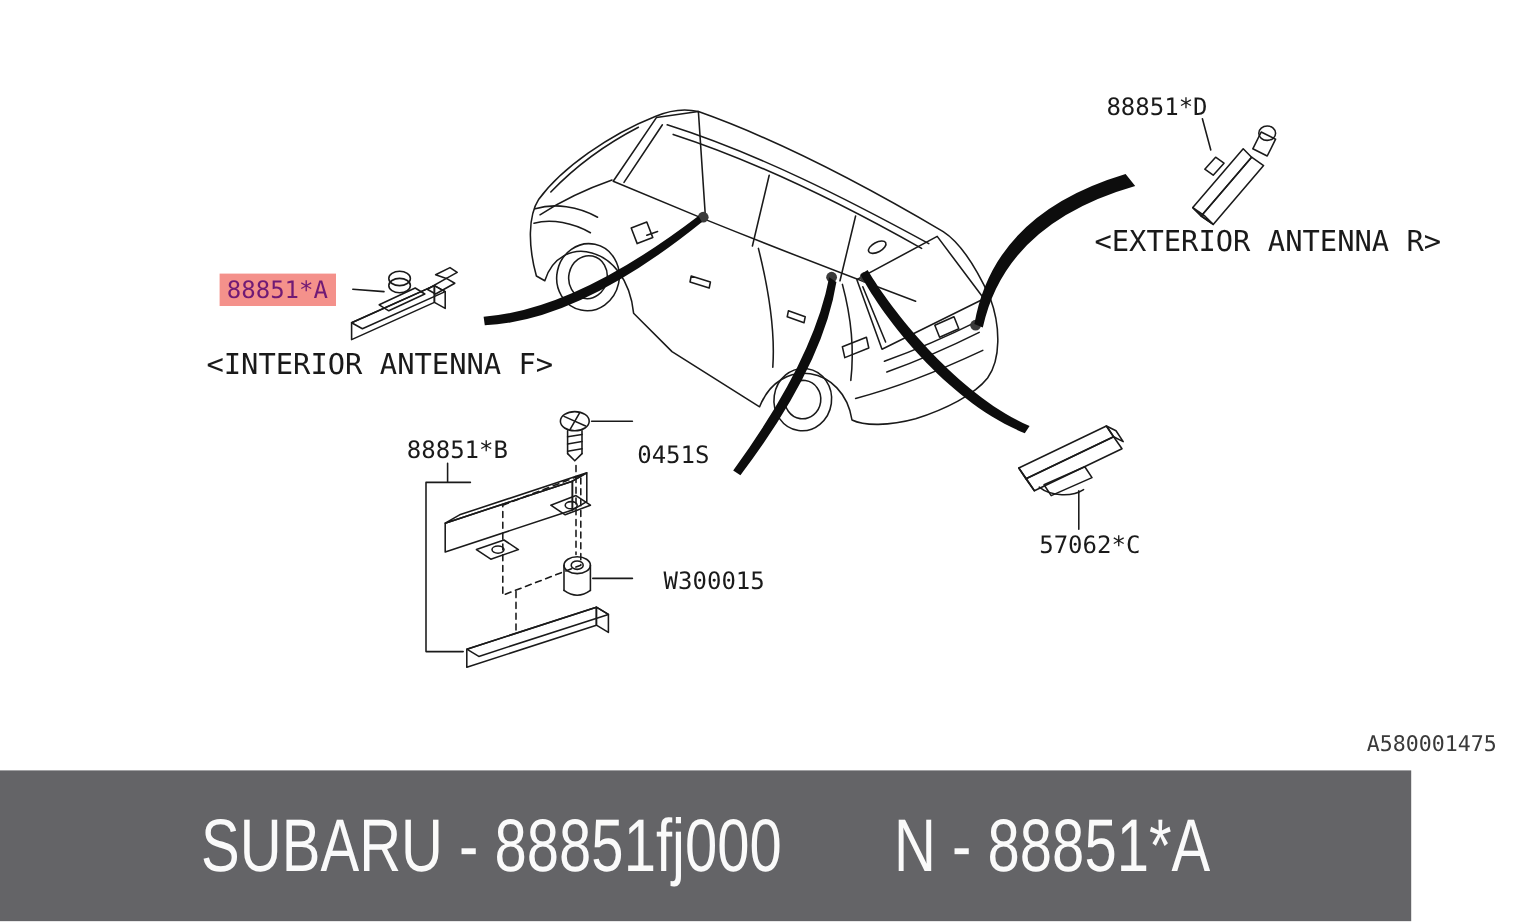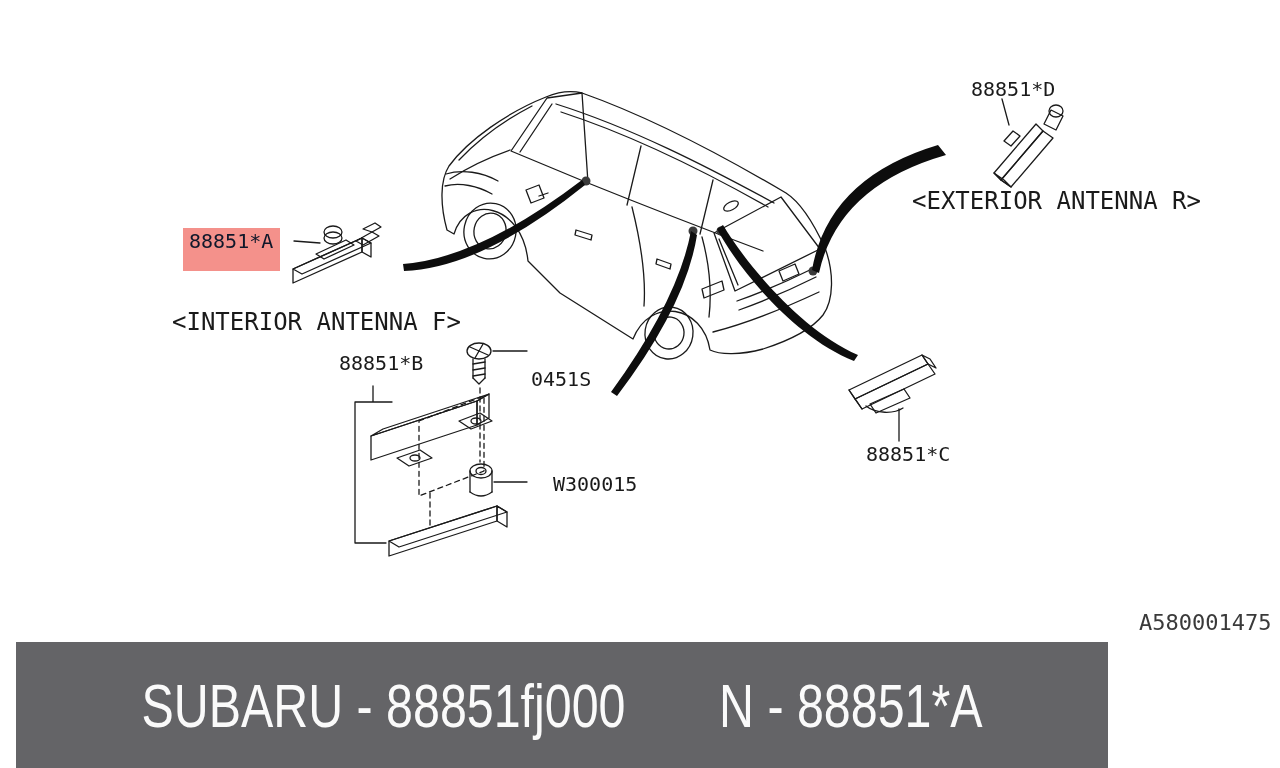--- a/index.html
+++ b/index.html
@@ -8,25 +8,25 @@
     background:#ffffff;font-family:"DejaVu Sans Mono",monospace;
   }
   .diagram-svg{position:absolute;left:0;top:0;}
   .lbl{
     position:absolute;color:#1a1a1a;white-space:pre;line-height:1.1;
     font-family:"DejaVu Sans Mono",monospace;
   }
   .part-num{font-size:20px;}
   .part-desc{font-size:24px;}
   .highlight{
-    background:#f4918b;color:#0f172a;padding:2px 7px 19px 6px;
-  }
-  .drawing-num{font-size:22px;color:#3a3a3a;}
+    background:#f4918b;color:#701a75;padding:2px 7px 3px 6px;
+  }
+  .drawing-num{font-size:18px;color:#3a3a3a;}
   .footer{
-    position:absolute;left:16px;top:642px;width:1092px;height:126px;
+    position:absolute;left:0;top:642px;width:1176px;height:126px;
     background:#646467;display:flex;align-items:center;justify-content:center;
   }
   .footer-inner{
     display:flex;align-items:center;gap:120px;
     transform:scaleX(0.78);transform-origin:center;
     font-family:"Liberation Sans",sans-serif;font-size:62px;
     color:#fafafa;white-space:pre;
   }
 </style>
 </head>
@@ -177,28 +177,28 @@
         </g>
 
         <path d="M 389,541 L 497,506 L 497,521 L 389,556 Z"></path>
         <path d="M 389,541 L 497,506 L 507,512 L 399,547 Z"></path>
         <path d="M 497,506 L 507,512 L 507,527 L 497,521 Z"></path>
       </g>
     </g>
   </svg>
 
   <div class="lbl part-num highlight" style="left:183px;top:228px;">88851*A</div>
-  <div class="lbl part-desc" style="left:172px;top:291px;margin-top:18px;">&lt;INTERIOR ANTENNA F&gt;</div>
-
-  <div class="lbl part-num" style="left:971px;top:78px;">88851*D</div>
+  <div class="lbl part-desc" style="left:172px;top:291px;">&lt;INTERIOR ANTENNA F&gt;</div>
+
+  <div class="lbl part-num" style="left:922px;top:78px;">88851*D</div>
   <div class="lbl part-desc" style="left:912px;top:188px;">&lt;EXTERIOR ANTENNA R&gt;</div>
 
-  <div class="lbl part-num" style="left:866px;top:443px;">88851*C</div>
-
-  <div class="lbl part-num" style="left:339px;top:352px;">88851*B</div>
+  <div class="lbl part-num" style="left:866px;top:443px;">57062*C</div>
+
+  <div class="lbl part-num" style="left:339px;top:364px;">88851*B</div>
 
   <div class="lbl part-num" style="left:531px;top:340px;margin-top:28px;">0451S</div>
   <div class="lbl part-num" style="left:553px;top:473px;">W300015</div>
 
   <div class="lbl drawing-num" style="left:1139px;top:611px;">A580001475</div>
 
   <div class="footer">
     <div class="footer-inner">
       <span>SUBARU - 88851fj000</span>
       <span>N - 88851*A</span>

